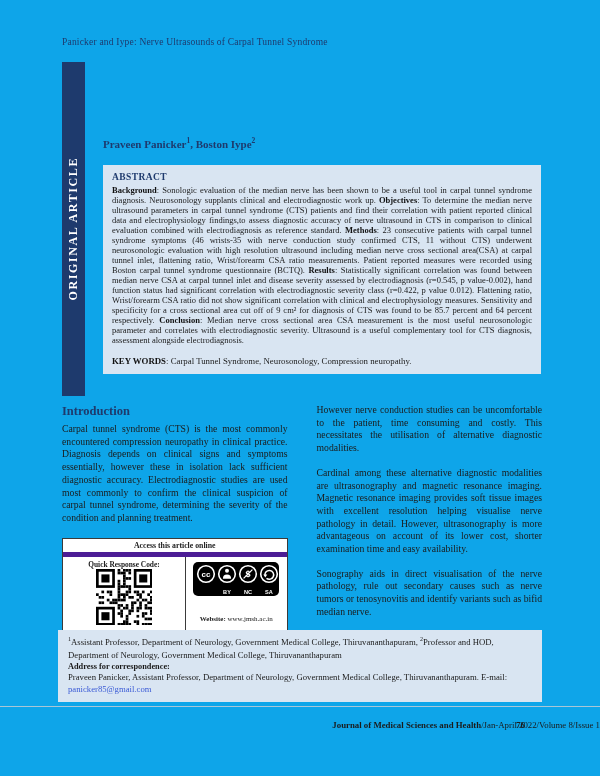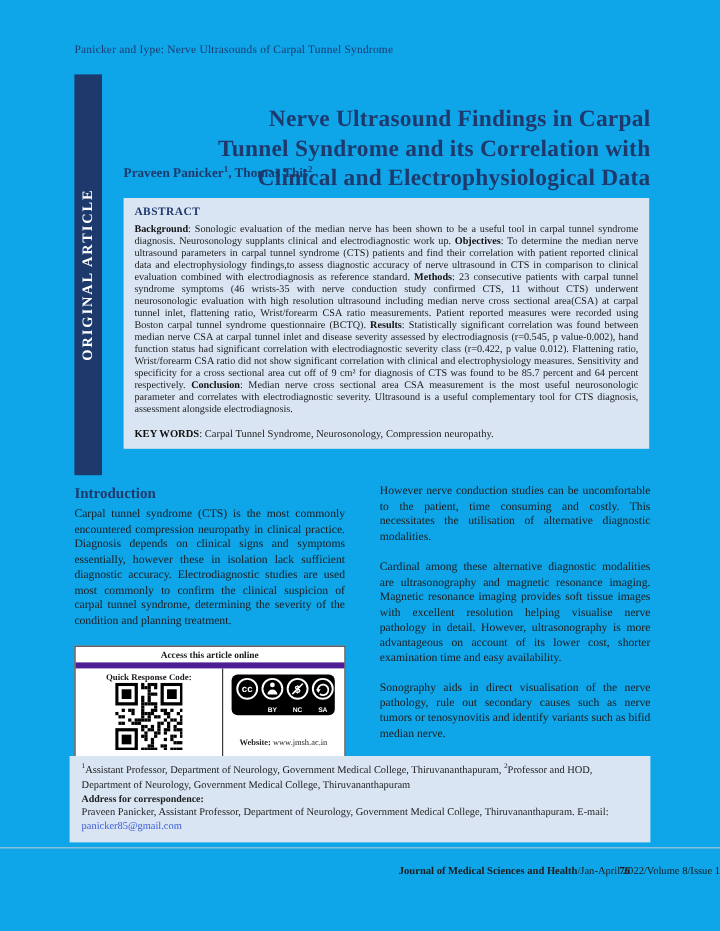--- a/index.html
+++ b/index.html
@@ -63,27 +63,22 @@
 <body>
 
 <div class="page">
 
   <div class="running-head">Panicker and Iype: Nerve Ultrasounds of Carpal Tunnel Syndrome</div>
 
   <div class="side-bar">
     <span class="vtext">ORIGINAL ARTICLE</span>
   </div>
 
-  <div class="title">
-    <div>Nerve Ultrasound Findings in Carpal</div>
-    <div>Tunnel Syndrome and its Correlation with</div>
-    <div>Clinical and Electrophysiological Data</div>
-  </div>
-
-  <div class="authors"><span>Praveen Panicker</span><sup>1</sup><span>, </span><span>Thomas This</span><sup>2</sup></div>
+
+  <div class="authors"><span>Praveen Panicker</span><sup>1</sup><span>, </span><span>Boston Iype</span><sup>2</sup></div>
 
   <div class="abstract-box">
     <div class="abstract-heading">ABSTRACT</div>
     <div class="abstract-text"><b>Background</b><span>: Sonologic evaluation of the median nerve has been shown to be a useful tool in carpal tunnel syndrome diagnosis. Neurosonology supplants clinical and electrodiagnostic work up. </span><b>Objectives</b><span>: To determine the median nerve ultrasound parameters in carpal tunnel syndrome (CTS) patients and find their correlation with patient reported clinical data and electrophysiology findings,to assess diagnostic accuracy of nerve ultrasound in CTS in comparison to clinical evaluation combined with electrodiagnosis as reference standard. </span><b>Methods</b><span>: 23 consecutive patients with carpal tunnel syndrome symptoms (46 wrists-35 with nerve conduction study confirmed CTS, 11 without CTS) underwent neurosonologic evaluation with high resolution ultrasound including median nerve cross sectional area(CSA) at carpal tunnel inlet, flattening ratio, Wrist/forearm CSA ratio measurements. Patient reported measures were recorded using Boston carpal tunnel syndrome questionnaire (BCTQ). </span><b>Results</b><span>: Statistically significant correlation was found between median nerve CSA at carpal tunnel inlet and disease severity assessed by electrodiagnosis (r=0.545, p value-0.002), hand function status had significant correlation with electrodiagnostic severity class (r=0.422, p value 0.012). Flattening ratio, Wrist/forearm CSA ratio did not show significant correlation with clinical and electrophysiology measures. Sensitivity and specificity for a cross sectional area cut off of 9 cm² for diagnosis of CTS was found to be 85.7 percent and 64 percent respectively. </span><b>Conclusion</b><span>: Median nerve cross sectional area CSA measurement is the most useful neurosonologic parameter and correlates with electrodiagnostic severity. Ultrasound is a useful complementary tool for CTS diagnosis, assessment alongside electrodiagnosis.</span></div>
     <div class="keywords"><b>KEY WORDS</b><span>: Carpal Tunnel Syndrome, Neurosonology, Compression neuropathy.</span></div>
   </div>
 
   <div class="columns">
     <div class="col col-left">
       <div class="intro-heading">Introduction</div>

